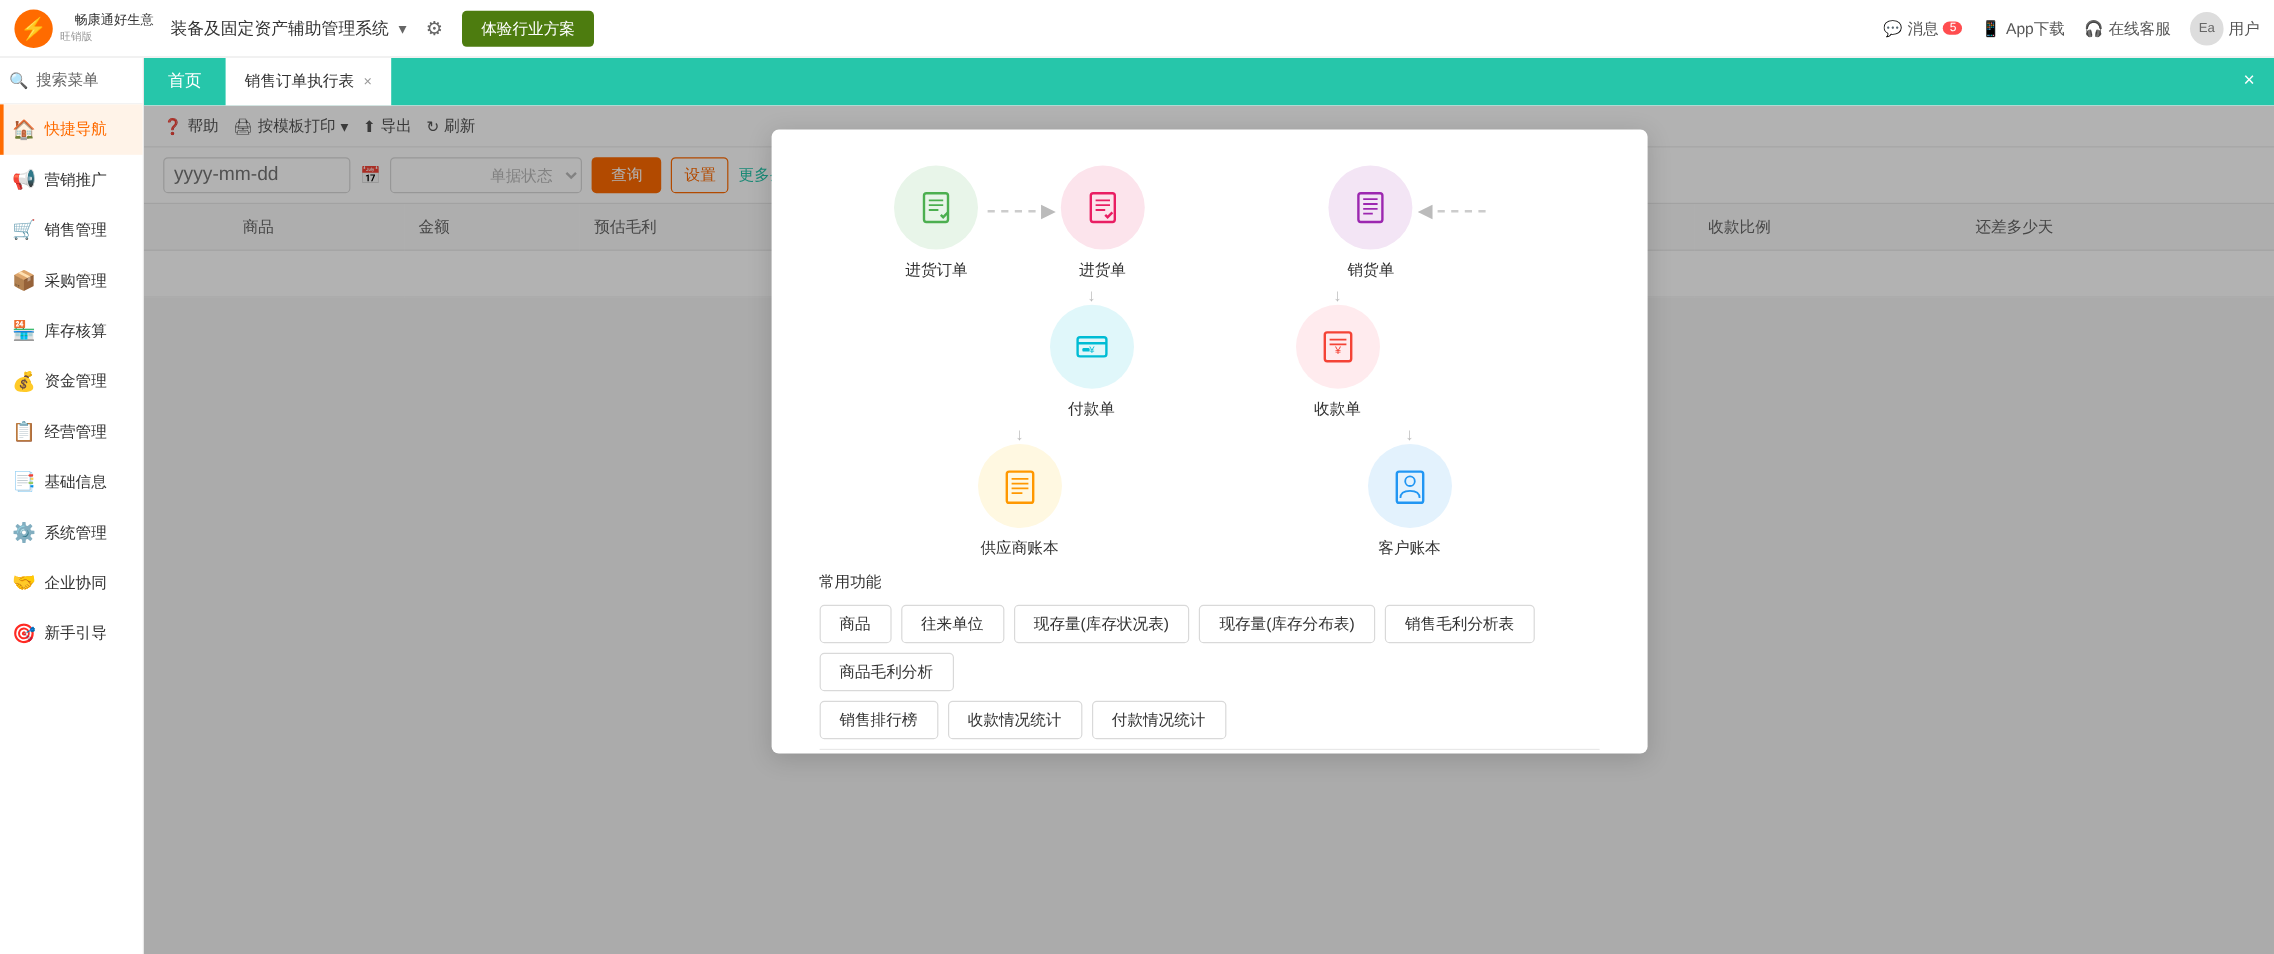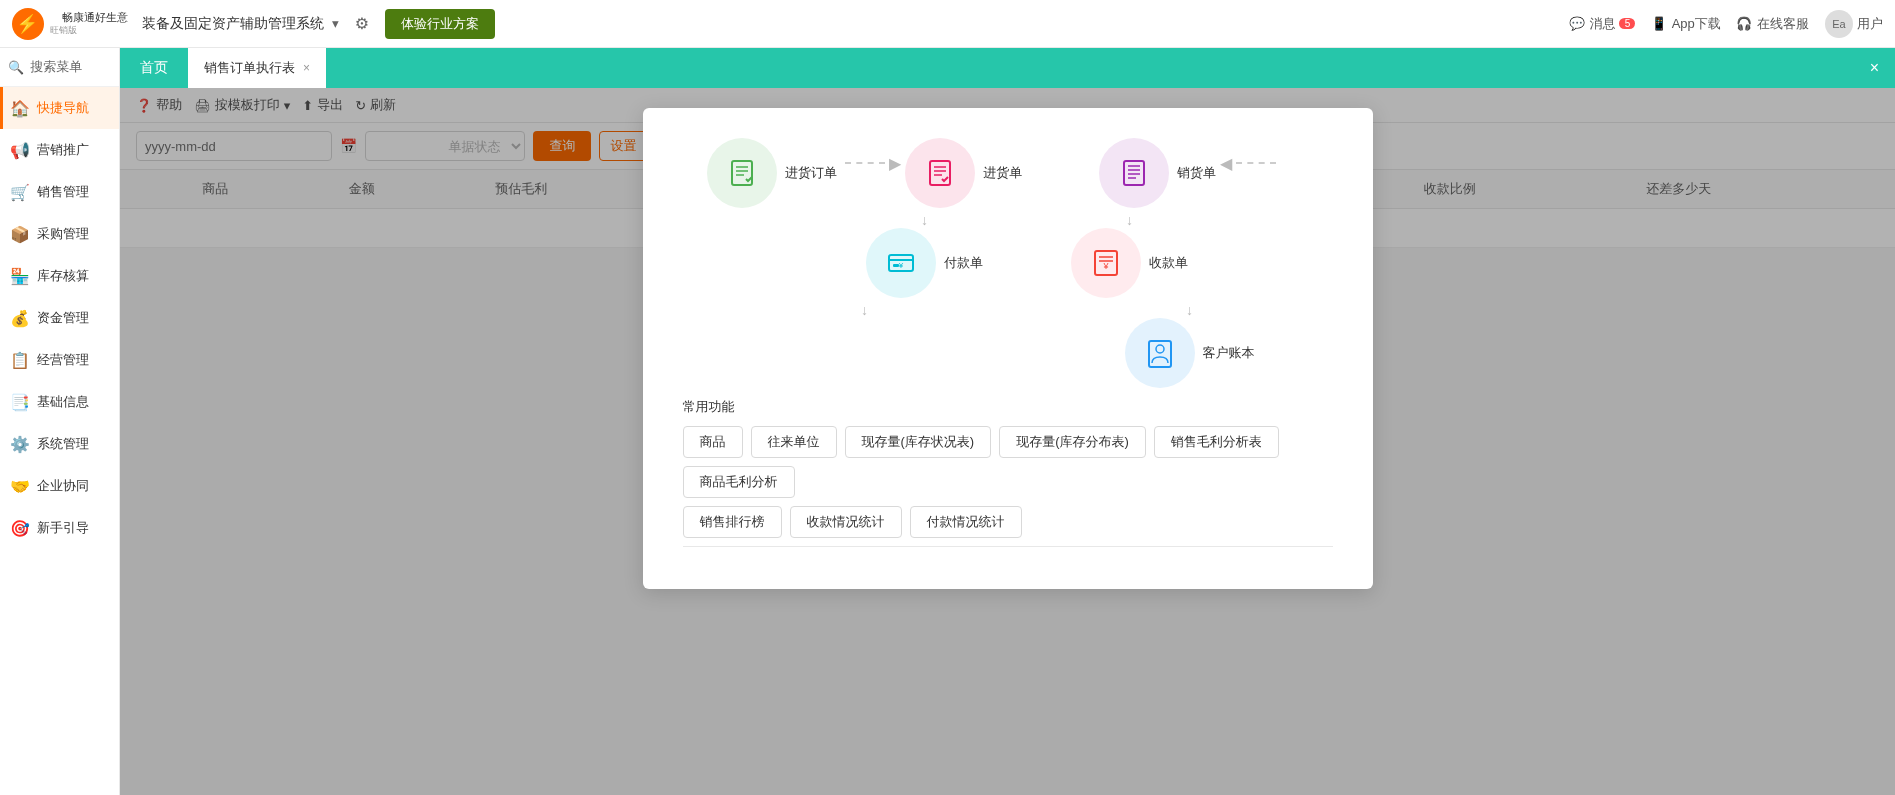--- a/index.html
+++ b/index.html
@@ -225,23 +225,23 @@
       display: flex;
       align-items: center;
       gap: 8px;
       border-bottom: 1px solid #e8e8e8;
       flex-wrap: wrap;
     }
     .filter-input {
       border: 1px solid #d9d9d9;
       border-radius: 4px;
       padding: 4px 8px;
-      font-size: 13px;
+      font-size: 16px;
       height: 30px;
-      width: 196px;
+      width: 156px;
       outline: none;
       color: #bbb;
     }
     .date-icon {
       color: #999;
       font-size: 14px;
       cursor: pointer;
     }
     .filter-select {
       border: 1px solid #d9d9d9;
@@ -330,21 +330,21 @@
       width: 730px;
       max-height: 520px;
       overflow: hidden;
       box-shadow: 0 4px 20px rgba(0,0,0,0.15);
     }
     .modal-body {
       padding: 30px 40px;
     }
     .flow-node {
       display: flex;
-      flex-direction: row;
+      flex-direction: column;
       align-items: center;
       gap: 8px;
     }
     .flow-circle {
       width: 70px; height: 70px;
       border-radius: 50%;
       display: flex;
       align-items: center;
       justify-content: center;
       font-size: 28px;
@@ -612,20 +612,32 @@
                       <line x1="4" y1="13" x2="28" y2="13" stroke="#00bcd4" stroke-width="2"></line>
                       <rect x="8" y="17" width="6" height="3" rx="1" fill="#00bcd4"></rect>
                       <text x="16" y="21" font-size="8" fill="#00bcd4" text-anchor="middle">¥</text>
                     </svg>
                 </div>
                 <span class="flow-label">付款单</span>
               </div>
 
               <div style="color:#bbb; font-size:14px; margin-top:4px;">↓</div>
 
+              <div class="flow-node">
+                <div class="flow-circle yellow-orange">
+                  <svg width="32" height="32" viewBox="0 0 32 32">
+                      <rect x="5" y="4" width="22" height="26" rx="2" fill="none" stroke="#ff9800" stroke-width="2"></rect>
+                      <line x1="9" y1="10" x2="23" y2="10" stroke="#ff9800" stroke-width="1.5"></line>
+                      <line x1="9" y1="14" x2="23" y2="14" stroke="#ff9800" stroke-width="1.5"></line>
+                      <line x1="9" y1="18" x2="23" y2="18" stroke="#ff9800" stroke-width="1.5"></line>
+                      <line x1="9" y1="22" x2="18" y2="22" stroke="#ff9800" stroke-width="1.5"></line>
+                    </svg>
+                </div>
+                <span class="flow-label">供应商账本</span>
+              </div>
             </div>
 
             <div style="display:flex; flex-direction:column; align-items:center;">
               <div style="display:flex; align-items:center; gap:4px;">
                 <div class="flow-node">
                   <div class="flow-circle purple">
                     <svg width="32" height="32" viewBox="0 0 32 32">
                         <rect x="6" y="4" width="20" height="24" rx="2" fill="none" stroke="#9c27b0" stroke-width="2"></rect>
                         <line x1="10" y1="9" x2="22" y2="9" stroke="#9c27b0" stroke-width="1.5"></line>
                         <line x1="10" y1="13" x2="22" y2="13" stroke="#9c27b0" stroke-width="1.5"></line>

